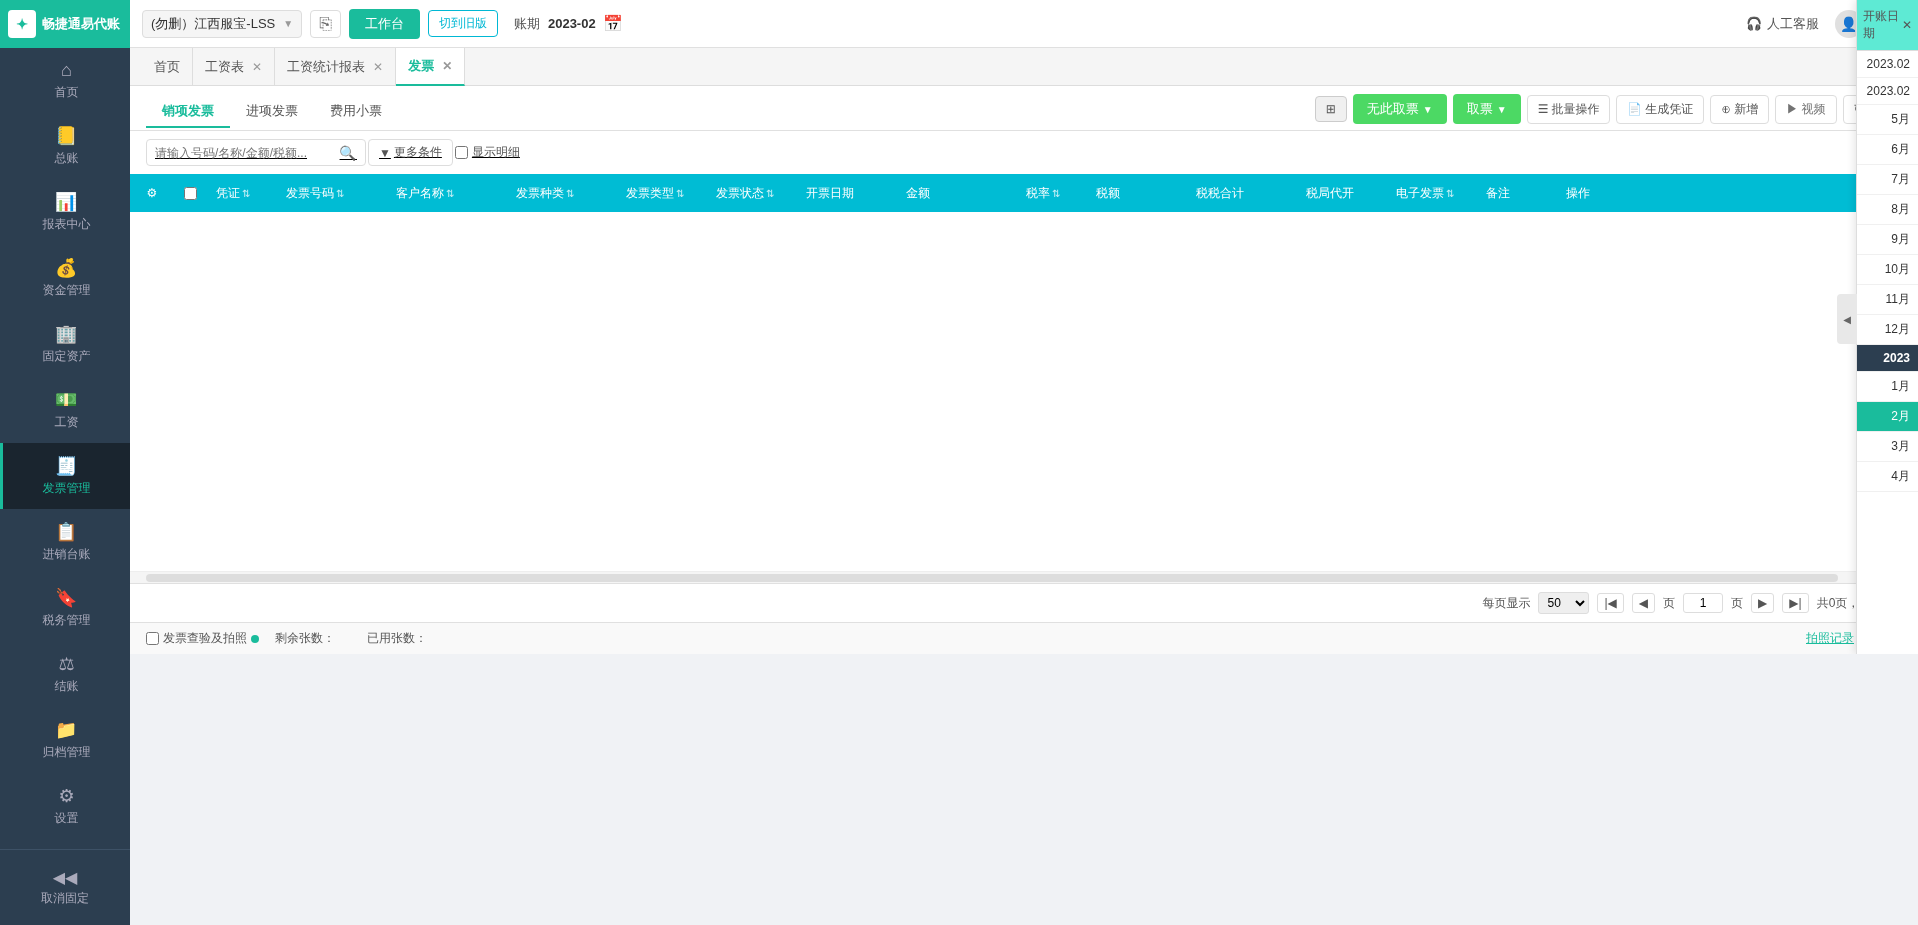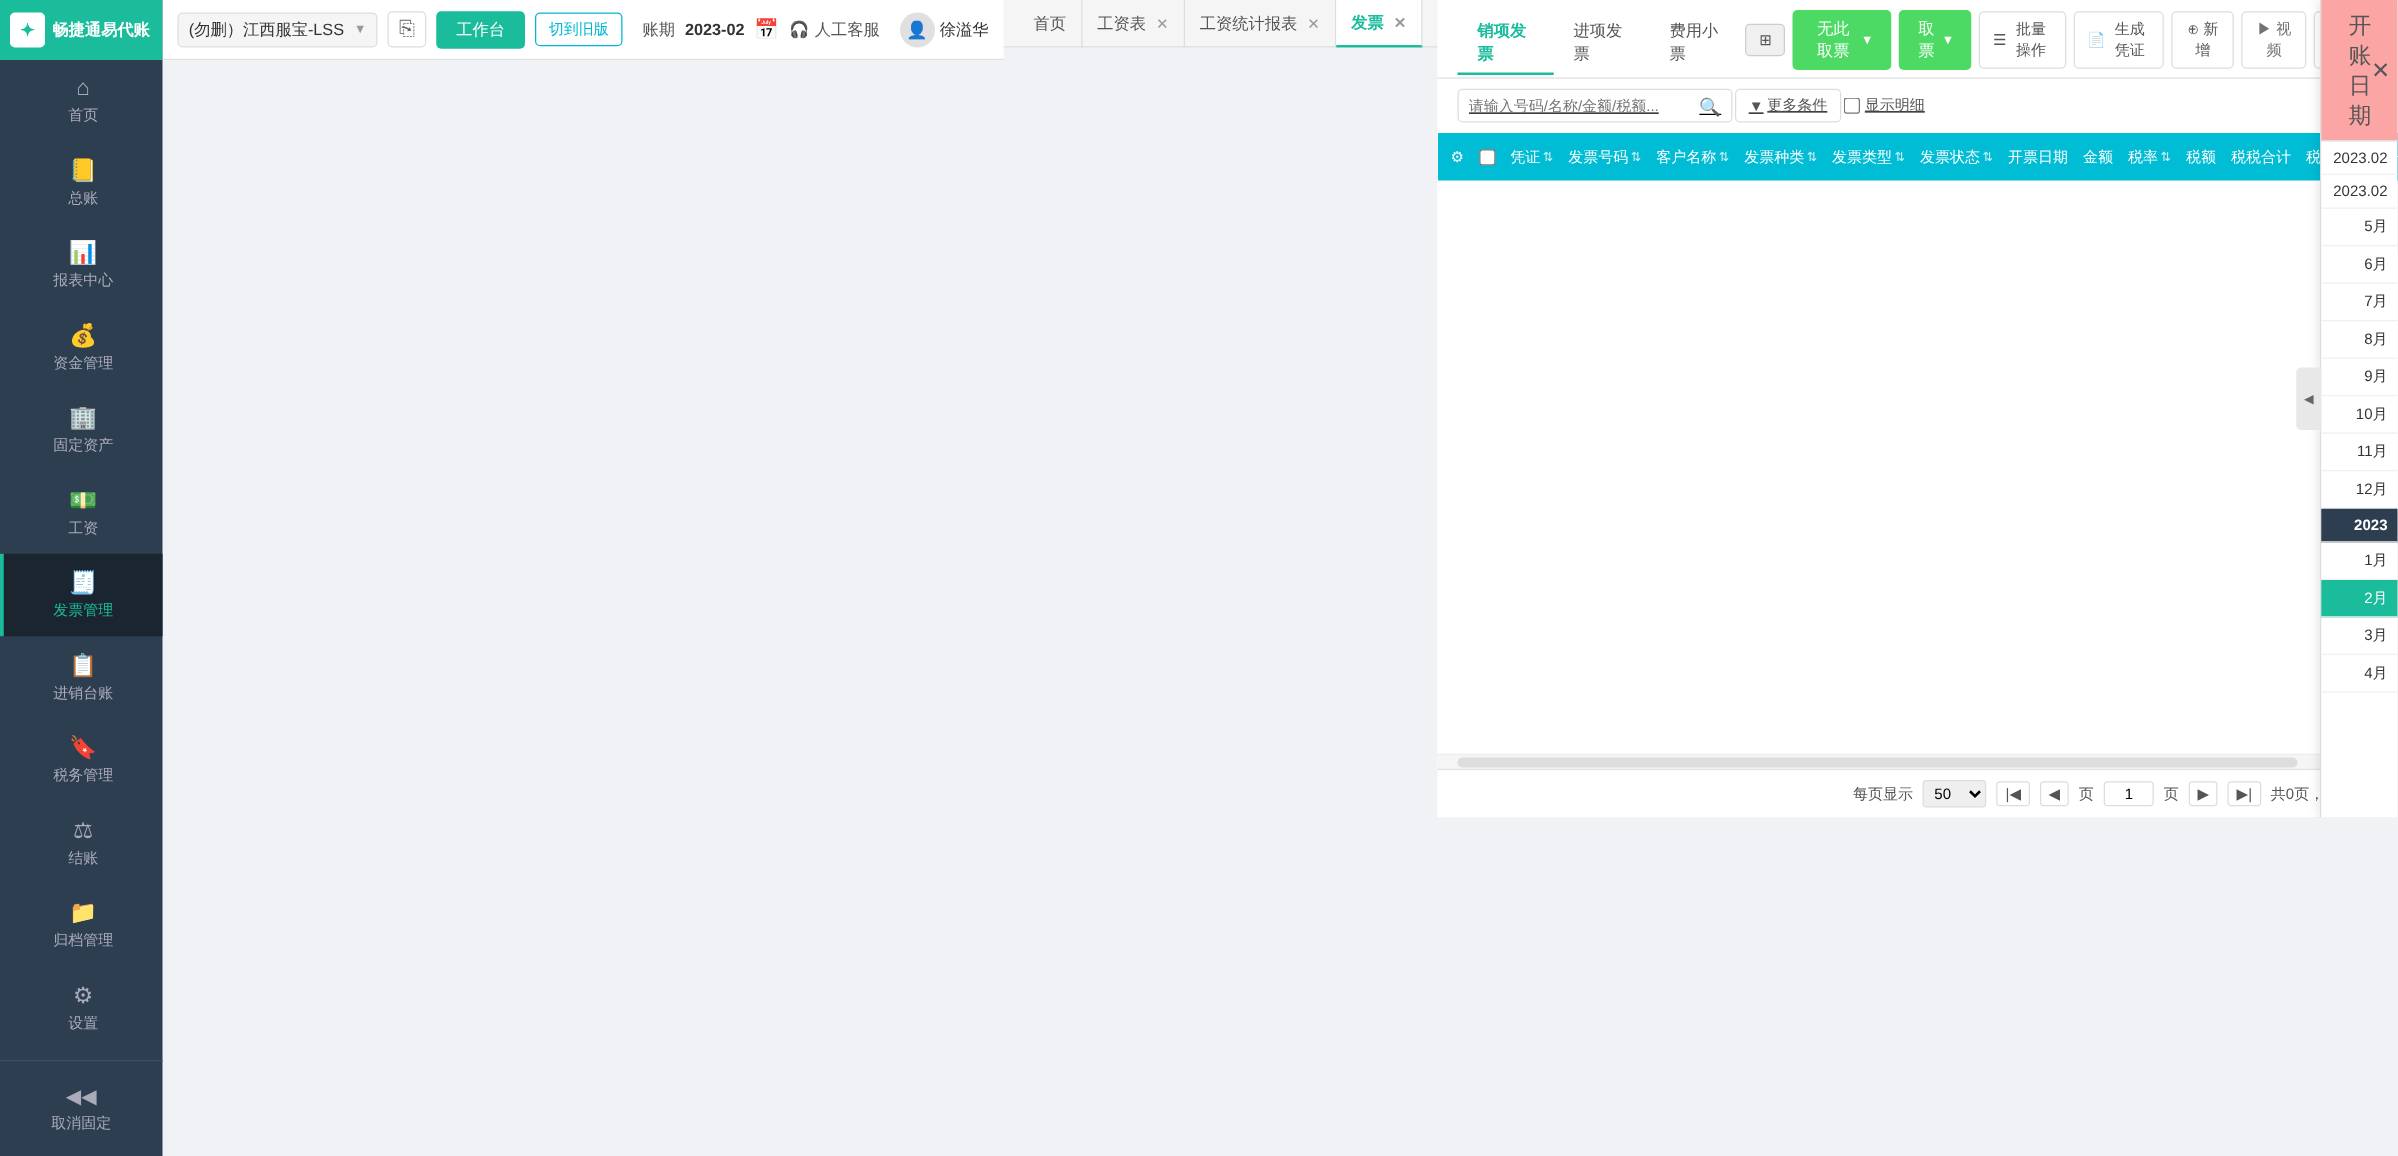--- a/index.html
+++ b/index.html
@@ -46,21 +46,21 @@
     .sidebar-bottom-item {
       display: flex; flex-direction: column; align-items: center;
       padding: 8px 4px; color: #aab; font-size: 12px; cursor: pointer;
     }
     .sidebar-bottom-item .sidebar-item-icon { font-size: 16px; }
 
     
     .main-content {
       flex: 1;
       display: flex;
-      flex-direction: row;
+      flex-direction: column;
       height: 654px;
       overflow: hidden;
       position: relative;
     }
 
     
     .topbar {
       background: white;
       height: 48px;
       display: flex;
@@ -293,24 +293,23 @@
       right: 0; top: 0;
       width: 62px;
       background: white;
       border-left: 1px solid #ddd;
       height: 100%;
       display: flex; flex-direction: column;
       z-index: 100;
       box-shadow: -2px 0 8px rgba(0,0,0,0.1);
     }
     .date-panel-header {
-      background: #fca5a5; padding: 8px 6px; font-size: 18px; color: #555;
+      background: #5eead4; padding: 8px 6px; font-size: 12px; color: #555;
       display: flex; align-items: center; justify-content: space-between;
       border-bottom: 1px solid #ddd;
-      text-align: right;
     }
     .date-panel-item {
       padding: 6px 8px; font-size: 12px; color: #333;
       cursor: pointer; text-align: right;
       border-bottom: 1px solid #f0f0f0;
     }
     .date-panel-item.active {
       background: #1abc9c; color: white;
     }
     .date-panel-item.year-label {
@@ -581,20 +580,35 @@
       <button class="page-nav-btn">|◀</button>
       <button class="page-nav-btn">◀</button>
       <span>页</span>
       <input class="page-input" type="text" value="1" style="">
       <span>页</span>
       <button class="page-nav-btn">▶</button>
       <button class="page-nav-btn">▶|</button>
       <span>共0页，0条记录</span>
     </div>
 
+    <div class="status-bar">
+      <span style="display:flex;align-items:center;gap:4px;">
+        <input type="checkbox" style="">
+        <span>发票查验及拍照</span>
+        <span style="width:8px;height:8px;border-radius:50%;background:#1abc9c;display:inline-block;"></span>
+      </span>
+      <span>剩余张数：</span>
+      <span></span>
+      <span>已用张数：</span>
+      <span></span>
+      <div class="status-bar-right">
+        <span class="status-link">拍照记录</span>
+        <span class="status-link">去充值</span>
+      </div>
+    </div>
   </div>
 
   <div class="date-panel">
     <div class="date-panel-header">
       <span>开账日期</span>
       <span style="cursor:pointer;">✕</span>
     </div>
     <div class="date-panel-item">2023.02</div>
     <div class="date-panel-item">2023.02</div>
     <div class="date-panel-item">5月</div>

